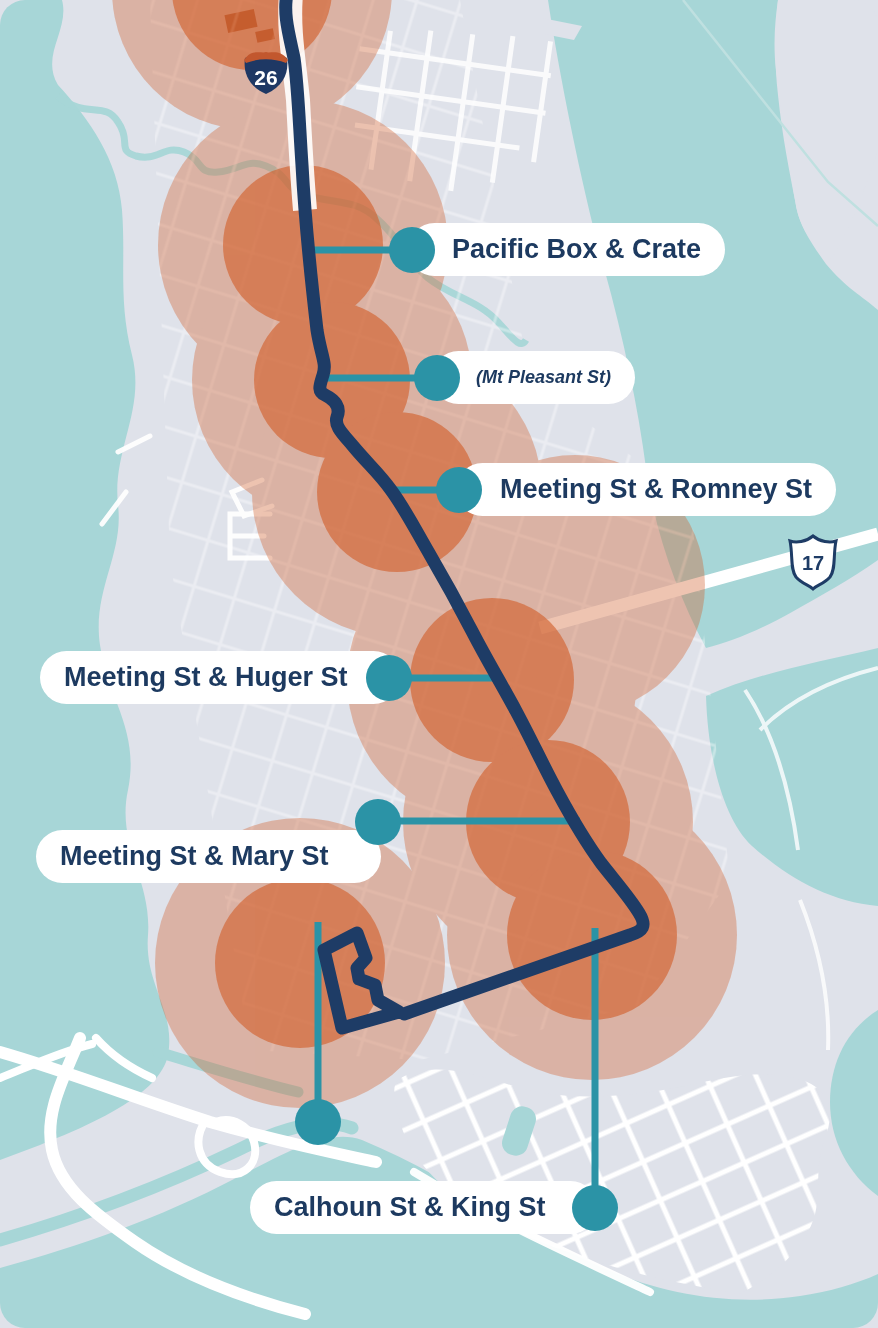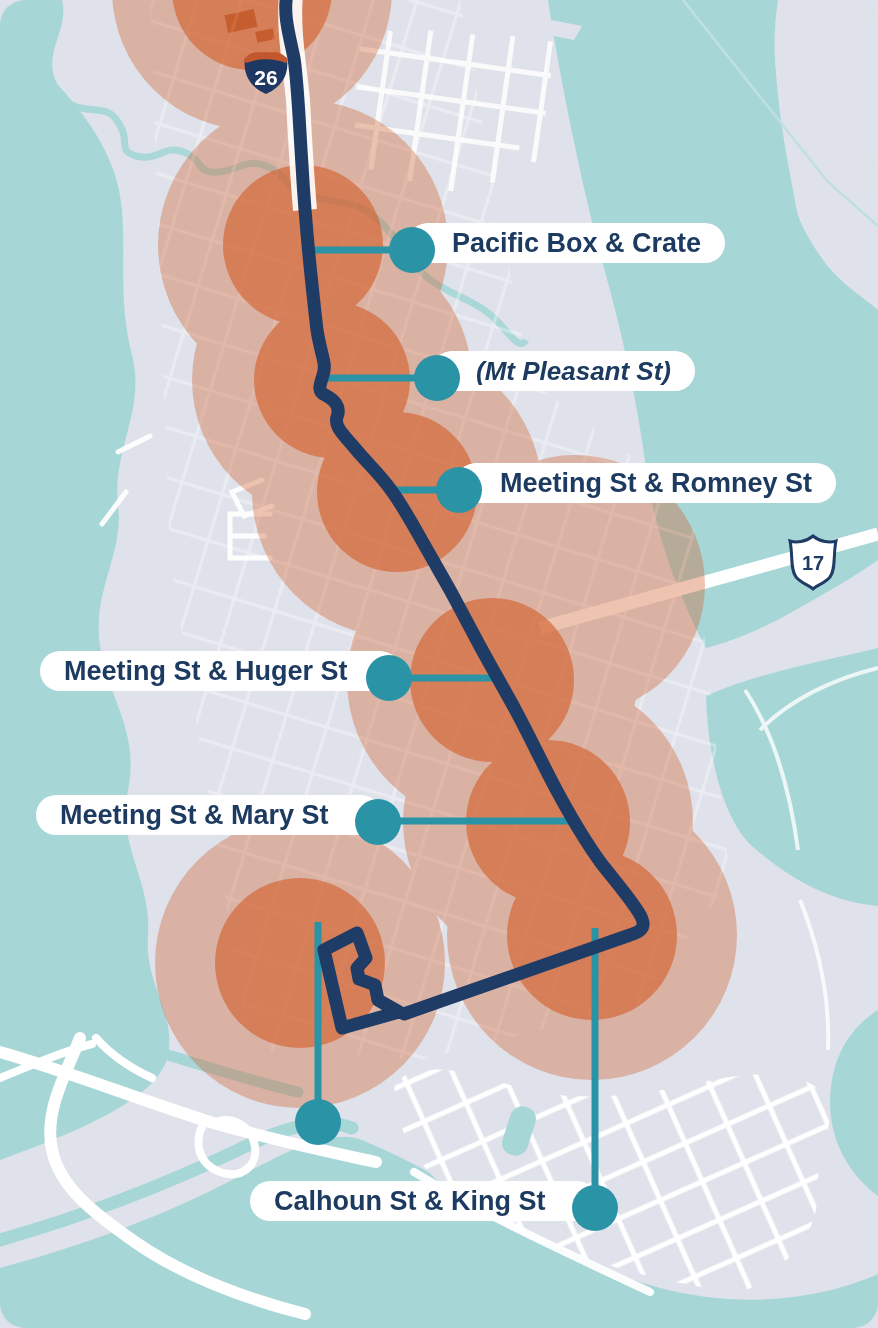--- a/index.html
+++ b/index.html
@@ -1,25 +1,25 @@
 <!DOCTYPE html>
 <html><head>
 <meta charset="utf-8">
 <style>
   html,body{margin:0;padding:0;background:#dfe2ea;}
   #stage{position:relative;width:878px;height:1328px;overflow:hidden;
          font-family:"Liberation Sans",sans-serif;border-radius:25px;}
   #basemap{position:absolute;left:0;top:0;z-index:1;}
   .pill{position:absolute;z-index:3;display:flex;align-items:baseline;gap:9px;
-        height:40px;box-sizing:border-box;padding:8px 24px;border-radius:28px;
+        height:53px;box-sizing:border-box;padding:8px 24px;border-radius:28px;
         background:#ffffff;color:#1d3a60;font-size:27px;font-weight:bold;
         white-space:nowrap;align-items:center;}
   .pill-right{padding-left:44px;}   
   .pill-left{padding-right:52px;}   
-  .pill .sub{font-style:italic;font-size:26px;font-weight:bold;}
+  .pill .sub{font-style:italic;font-size:18px;font-weight:bold;}
   .marker{position:absolute;z-index:4;width:46px;height:46px;border-radius:50%;
           background:#2b93a6;}
   svg text{font-family:"Liberation Sans",sans-serif;}
 </style>
 </head>
 <body>
 
 <div id="stage">
 
   <svg id="basemap" width="878" height="1328" viewBox="0 0 878 1328">
@@ -177,21 +177,21 @@
   </div>
 
   <div class="pill pill-right" style="left:456px;top:463px;text-align:center;">
     <span>Meeting St &amp; Romney St</span>
   </div>
 
   <div class="pill pill-left" style="left:40px;top:651px;">
     <span>Meeting St &amp; Huger St</span>
   </div>
 
-  <div class="pill pill-left" style="left:36px;top:795px;">
+  <div class="pill pill-left" style="left:36px;top:830px;">
     <span>Meeting St &amp; Mary St</span>
   </div>
 
 
   <div class="pill pill-left" style="left:250px;top:1181px;">
     <span>Calhoun St &amp; King St</span>
   </div>
 
   <div class="marker" style="left:389px;top:227px;"></div>
   <div class="marker" style="left:414px;top:355px;"></div>

